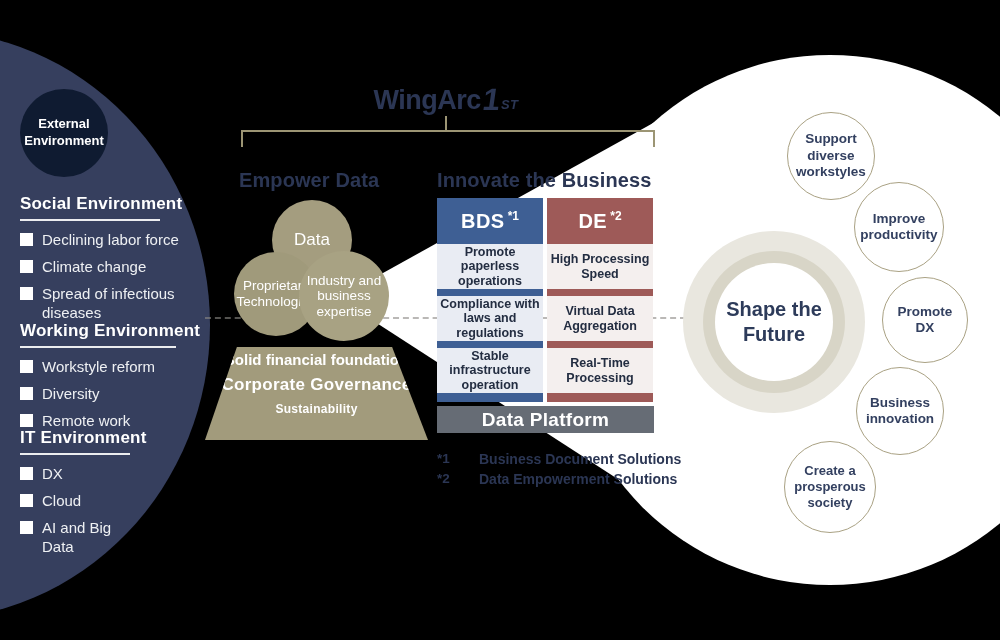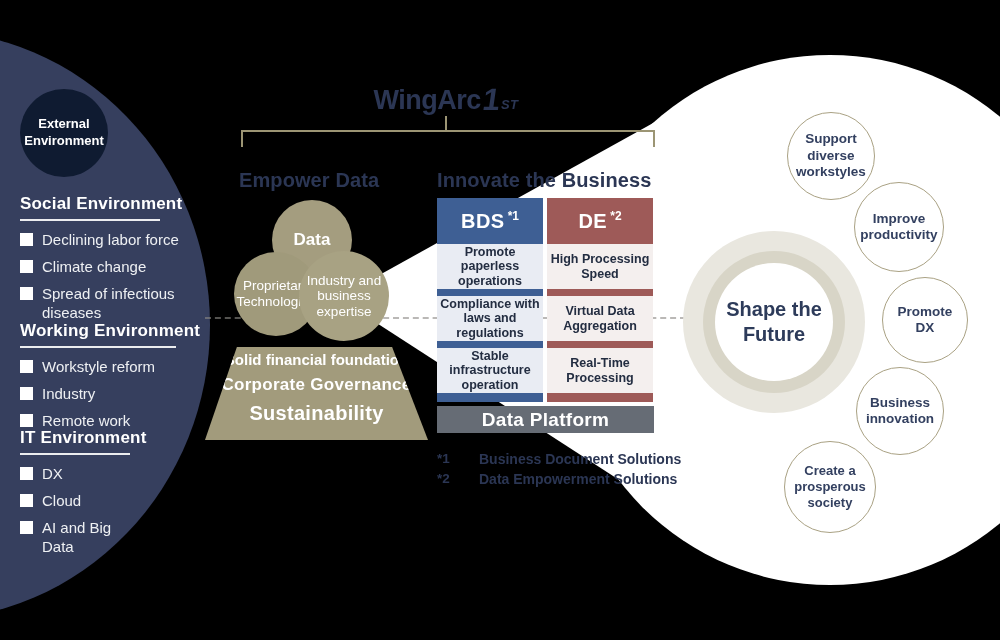--- a/index.html
+++ b/index.html
@@ -37,33 +37,33 @@
     border-left:2px solid var(--bracket-olive,#9c9574);
     border-right:2px solid var(--bracket-olive,#9c9574);z-index:4;}
   .bracket-stem{left:445px;top:116px;width:2px;height:15px;background:var(--bracket-olive,#9c9574);z-index:4;}
 
   .section-heading{font-size:20px;font-weight:800;color:var(--ink-navy,#2b3654);z-index:6;letter-spacing:.1px;}
 
   
   .olive-circle{border-radius:50%;display:flex;align-items:center;justify-content:center;
     text-align:center;color:#fff;z-index:6;}
   .c-data{left:272px;top:200px;width:80px;height:80px;background:var(--olive,#a49d7f);
-    font-size:17px;font-weight:700;}
+    font-size:17px;font-weight:400;}
   .c-tech{left:234px;top:252px;width:84px;height:84px;background:#a09a7b;
     font-size:13.5px;line-height:1.15;}
   .c-exp{left:299px;top:251px;width:90px;height:90px;background:#a8a283;
     font-size:13.5px;line-height:1.15;}
   .c-tech .lbl{width:82px;}
   .c-exp .lbl{width:80px;}
   .trapezoid{left:205px;top:347px;width:223px;height:93px;background:var(--olive-dark,#a29b7c);
     clip-path:polygon(14.3% 0,83.9% 0,100% 100%,0 100%);
     display:flex;flex-direction:column;align-items:center;color:#fff;z-index:6;}
   .trap-r1{margin-top:4px;font-size:15px;font-weight:600;}
   .trap-r2{margin-top:7px;font-size:17px;font-weight:600;letter-spacing:.3px;}
-  .trap-r3{margin-top:7px;font-size:20px;font-weight:600;letter-spacing:.3px;}
+  .trap-r3{margin-top:7px;font-size:12px;font-weight:600;letter-spacing:.3px;}
 
   
   .pillar{width:106px;height:204px;z-index:6;box-sizing:border-box;padding:0 0 9px;}
   .pillar-bds{left:437px;top:198px;background:var(--bds-blue,#3e5f94);}
   .pillar-de{left:547px;top:198px;background:var(--de-red,#9e5a58);}
   .col-header{height:46px;display:flex;align-items:center;justify-content:center;color:#fff;}
   .col-header .nm{font-size:20px;font-weight:800;letter-spacing:.5px;}
   .col-header .mk{font-size:12px;font-weight:700;margin:-10px 0 0 3px;}
   .cells{display:flex;flex-direction:column;gap:7px;}
   .cell{height:45px;display:flex;align-items:center;justify-content:center;text-align:center;
@@ -146,21 +146,21 @@
   <div class="abs env-section" style="top:321px;">
     <div class="env-title">Working Environment</div>
     <div class="env-rule" style="width:156px;"></div>
     <div class="env-list">
       <div class="env-item">
         <span class="sq"></span>
         <span class="txt">Workstyle reform</span>
       </div>
       <div class="env-item">
         <span class="sq"></span>
-        <span class="txt">Industry</span>
+        <span class="txt">Diversity</span>
       </div>
       <div class="env-item">
         <span class="sq"></span>
         <span class="txt">Remote work</span>
       </div>
     </div>
   </div>
 
   <div class="abs env-section" style="top:428px;">
     <div class="env-title">IT Environment</div>

